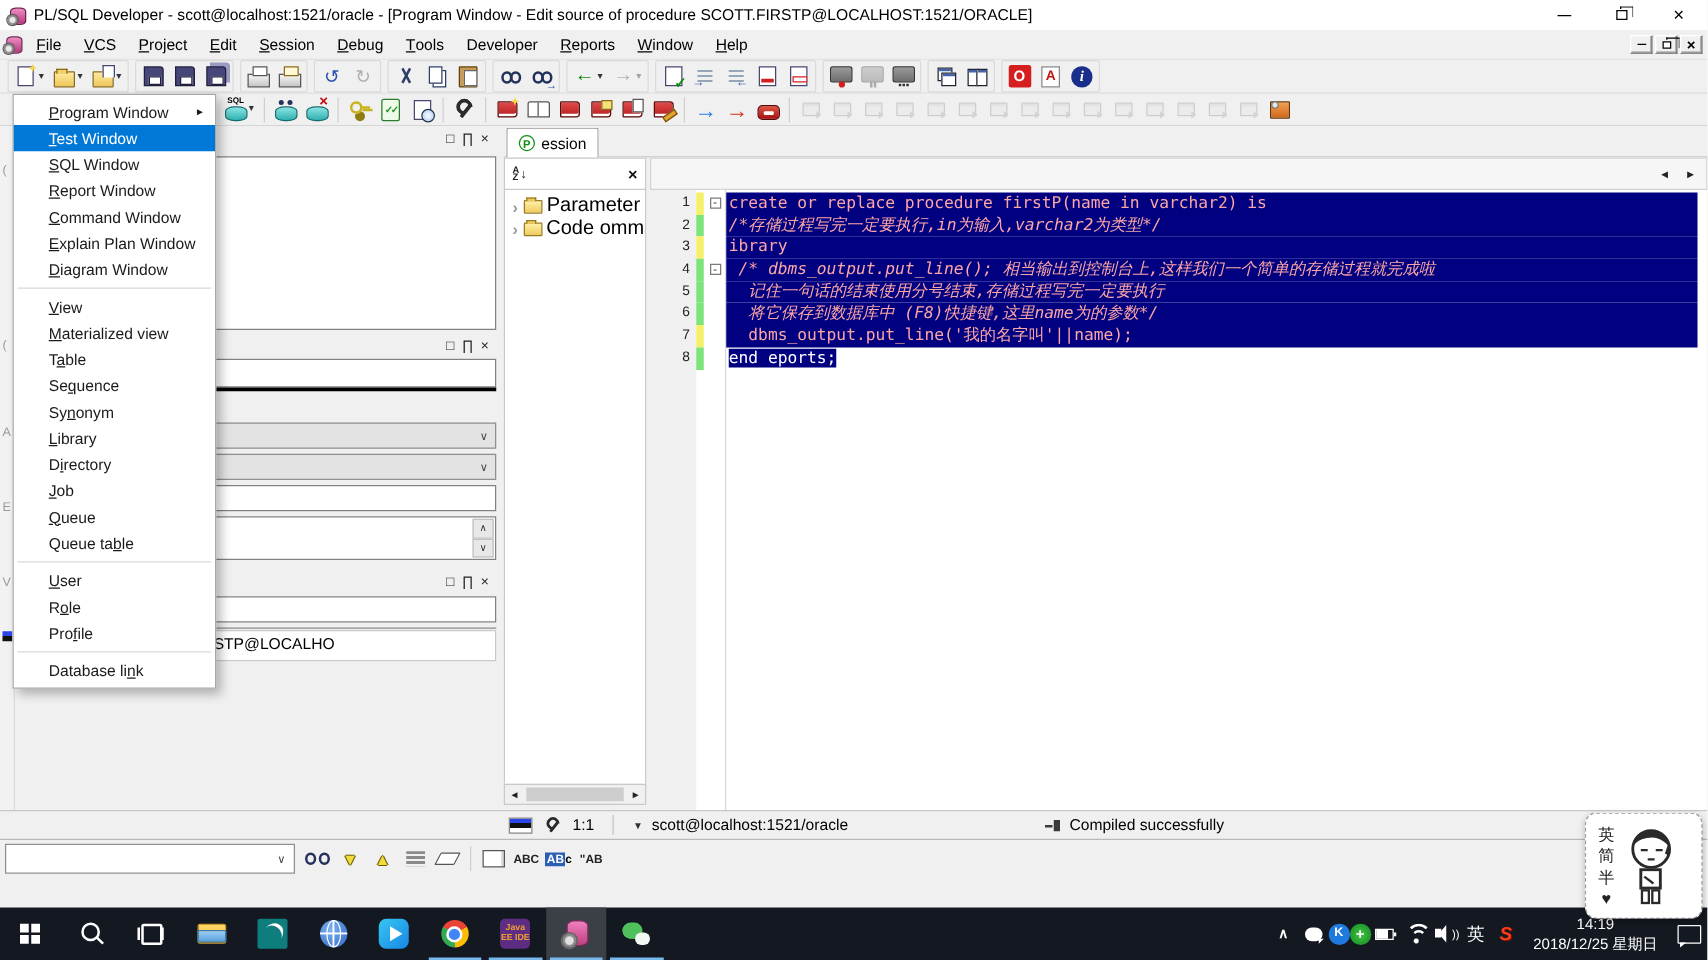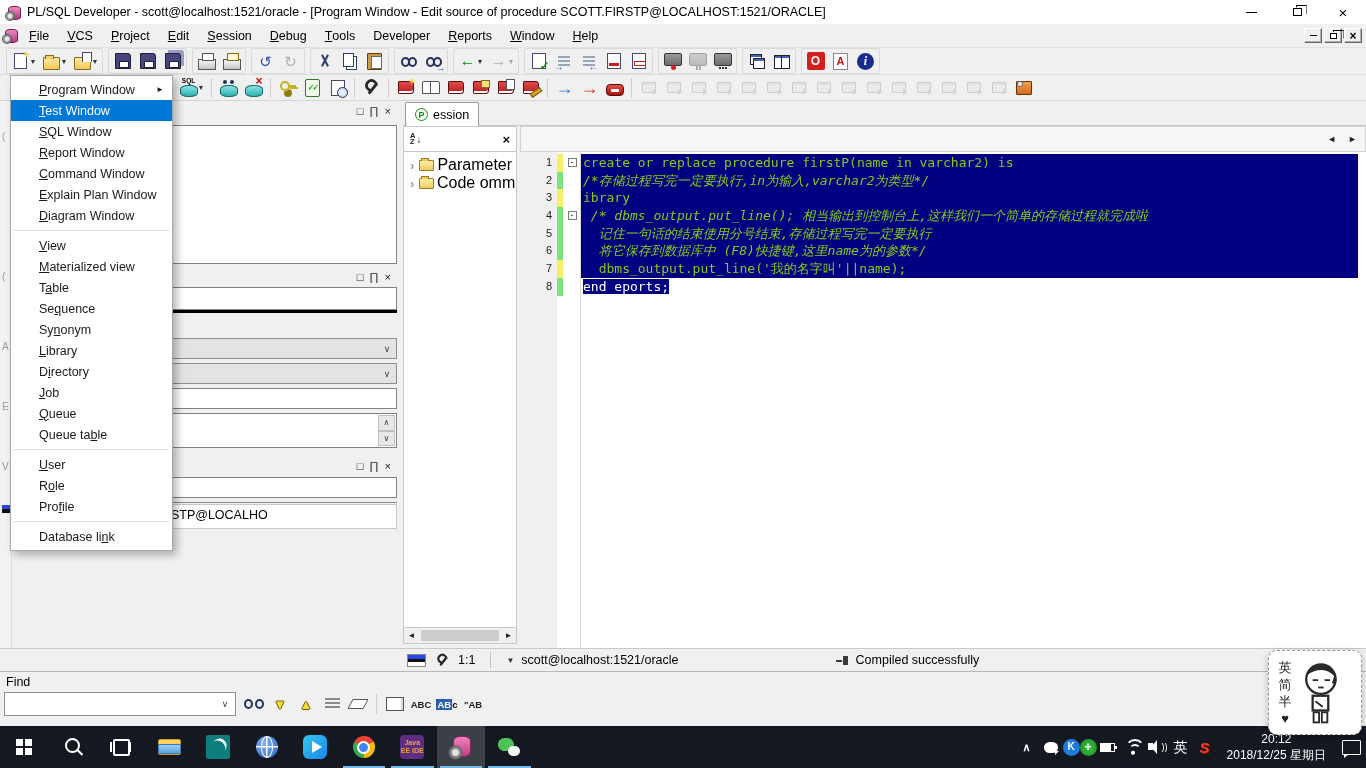--- a/index.html
+++ b/index.html
@@ -170,21 +170,21 @@
   linear-gradient(#f0f0f0,#f0f0f0) 0 0/37px 100% no-repeat,
   linear-gradient(#d8d8d8,#d8d8d8) 60px 0/1px 100% no-repeat,#fff;
   font-family:"DejaVu Sans Mono",monospace;font-size:13px;padding-top:2px}
 .cline{display:flex;height:17.7px;line-height:17.7px;padding-right:8px}
 .lnum{width:37px;flex:none;text-align:right;padding-right:5px;font-family:"Liberation Sans",sans-serif;font-size:11px;color:#222}
 .lbar{width:6px;flex:none}
 .bar-y{background:#f5ef6a}.bar-g{background:#7de37d}
 .lfold{width:18px;flex:none;display:flex;align-items:center;justify-content:center}
 .foldbox{width:9px;height:9px;border:1px solid #7a7a7a;background:#fff;font-size:9px;line-height:7px;text-align:center;color:#222;font-family:"Liberation Sans",sans-serif}
 .ltext{flex:1;white-space:pre;padding-left:2px;overflow:hidden}
-.ltext.selfull{background:#000080;color:#84cc16}
+.ltext.selfull{background:#000080;color:#fca5a5}
 .ltext .selspan{background:#000080;color:#fff}
 .ltext.it{font-style:italic}
 
 
 .statusbar{position:absolute;left:0;top:648px;right:0;height:23px;background:#f0f0f0;border-top:1px solid #c8c8c8;display:flex;align-items:center;padding-left:407px;gap:7px}
 .flagicon{width:19px;height:13px;background:linear-gradient(#2a46e8 0 34%,#111 34% 67%,#fff 67%);border:1px solid #888;flex:none}
 .sb-wrench{position:relative;width:18px;height:18px;transform:scale(.8);flex:none}
 .sb-sep{width:1px;height:16px;background:#c4c4c4;margin:0 8px;flex:none}
 .dd-arrow{font-size:8px;color:#333}
 .pin-icon{position:relative;width:13px;height:11px;flex:none;margin-left:150px}
@@ -718,21 +718,20 @@
     <span class="sb-wrench"></span>
     <span>1:1</span>
     <span class="sb-sep"></span>
     <span class="dd-arrow">▼</span>
     <span>scott@localhost:1521/oracle</span>
     <span class="pin-icon"></span>
     <span>Compiled successfully</span>
   </div>
 
   <div class="findpanel">
-    <div class="findlabel">Find</div>
     <div class="findrow">
       <span class="findcombo">
         <input value="" style="">
         <span class="ca">∨</span>
       </span>
       <span id="find-buttons" style="display:flex;align-items:center;gap:2px">
           <button class="fibtn fi-binoc"></button>
           <button class="fibtn fi-down">
             <span class="gl">▼</span>
           </button>
@@ -879,21 +878,21 @@
           <span class="gl">))</span>
         </span>
         <span class="tricon tr-ime">
           <span class="gl">英</span>
         </span>
         <span class="tricon tr-sogou">
           <span class="gl">S</span>
         </span>
       </span>
     <span class="clock">
-      <span>20:12</span><br>
+      <span>14:19</span><br>
       <span>2018/12/25 星期日</span>
     </span>
     <span class="actioncenter"></span>
   </div>
 
   <div class="imepopup">
     <span class="imechars" id="ime-chars">
         <span>英</span>
         <span>简</span>
         <span>半</span>

